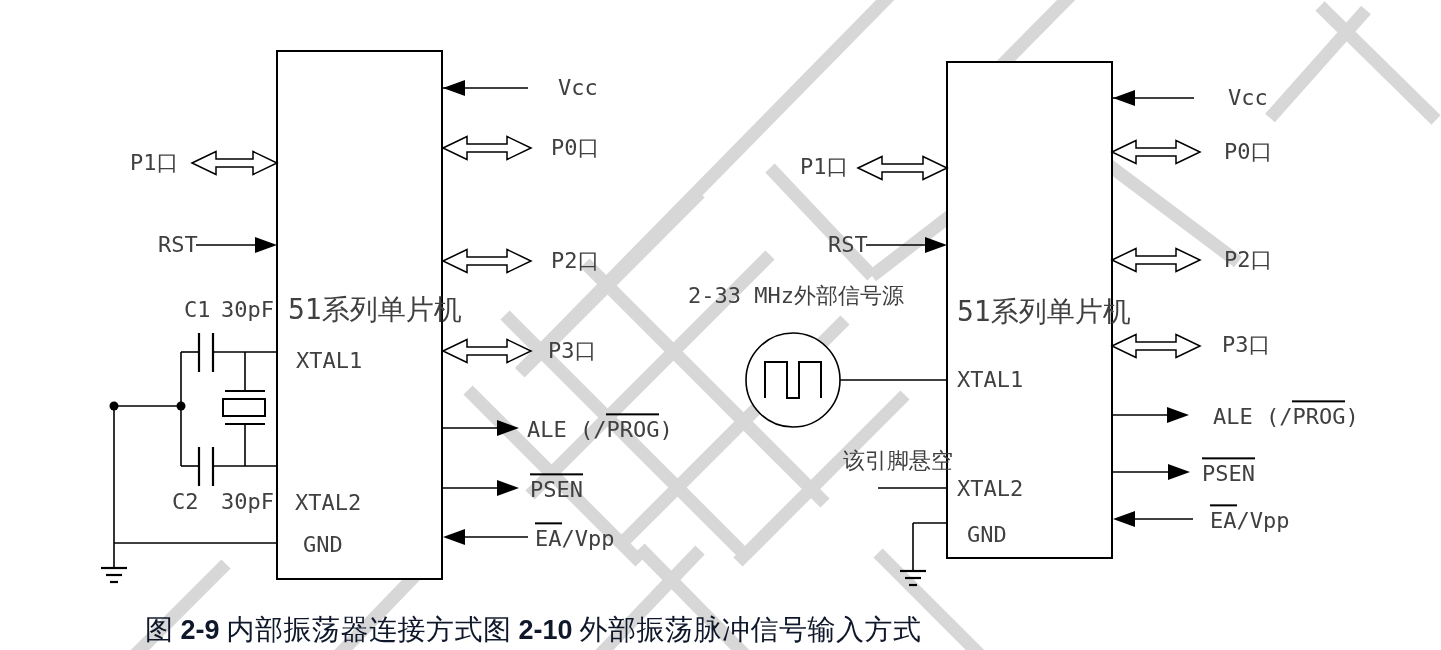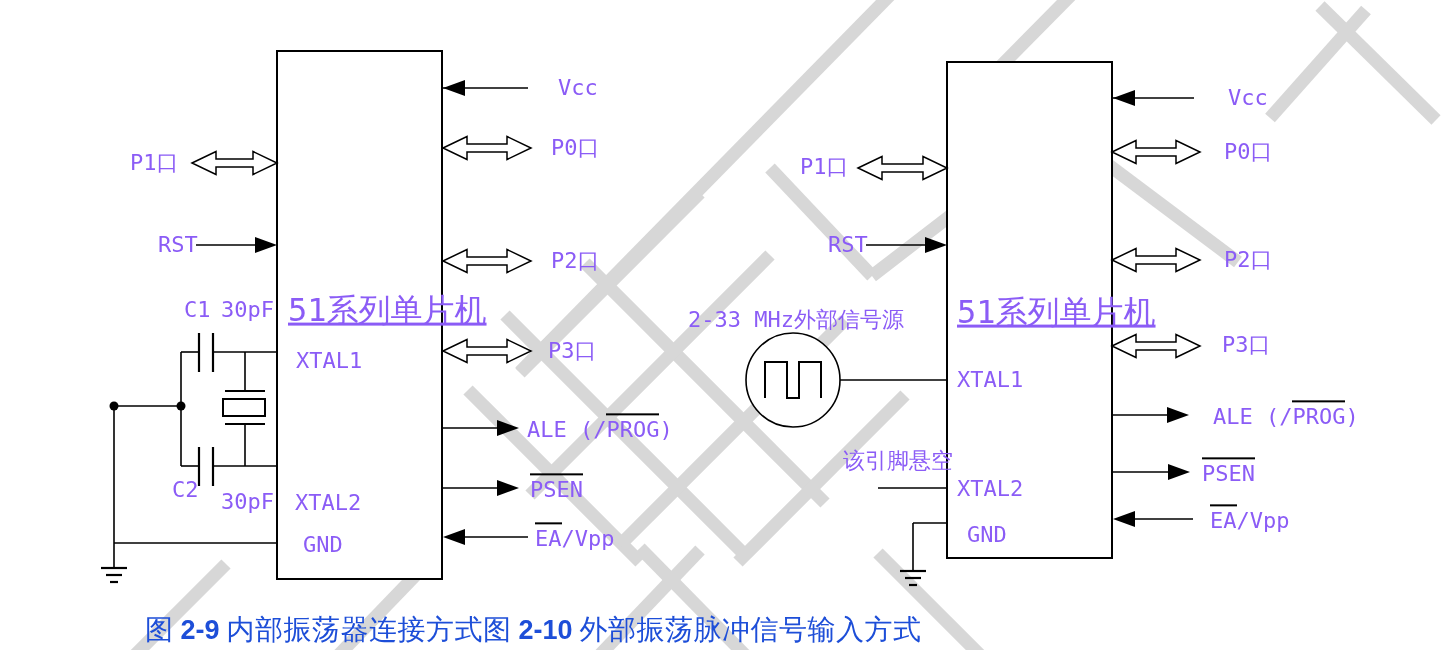--- a/index.html
+++ b/index.html
@@ -1,24 +1,24 @@
 <!DOCTYPE html>
 <html><head>
 <meta charset="utf-8">
 <style>
   html,body{margin:0;padding:0;background:#ffffff;}
   #stage{position:relative;width:1441px;height:650px;background:#ffffff;overflow:hidden;
          font-family:"DejaVu Sans Mono","DejaVu Sans",monospace;}
   #stage svg{position:absolute;left:0;top:0;}
-  .lbl{position:absolute;transform:translateY(-50%);white-space:nowrap;color:#8b5cf6;
+  .lbl{position:absolute;transform:translateY(-50%);white-space:nowrap;color:#404040;
        font-size:22px;line-height:1.15;z-index:5;text-align:right;}
-  .chiplbl{font-size:32px;text-decoration:underline;}
+  .chiplbl{font-size:28px;}
   .cap-row{display:flex;align-items:baseline;}
   .ov{display:inline-block;border-top:2px solid #000;padding-top:2px;}
-  #caption{position:absolute;left:145px;top:611px;white-space:nowrap;z-index:5;color:#1d4ed8;
+  #caption{position:absolute;left:145px;top:611px;white-space:nowrap;z-index:5;color:#0f172a;
            font-family:"Liberation Serif","DejaVu Serif",serif;font-size:28px;letter-spacing:0.5px;}
   .cap-num{font-family:"Liberation Sans","DejaVu Sans",sans-serif;font-weight:bold;
            font-size:27px;margin:0 7px;letter-spacing:0;}
 </style>
 </head>
 <body>
 
 <div id="stage">
 
 <svg width="1441" height="650" viewBox="0 0 1441 650">
@@ -150,21 +150,21 @@
     <path d="M1112 152 L1136 140.5 L1136 148 L1176 148 L1176 140.5 L1200 152 L1176 163.5 L1176 156 L1136 156 L1136 163.5 Z"></path>
     <path d="M1112 260 L1136 248.5 L1136 256 L1176 256 L1176 248.5 L1200 260 L1176 271.5 L1176 264 L1136 264 L1136 271.5 Z"></path>
     <path d="M1112 346 L1136 334.5 L1136 342 L1176 342 L1176 334.5 L1200 346 L1176 357.5 L1176 350 L1136 350 L1136 357.5 Z"></path>
   </g>
 </svg>
 
   <div class="lbl" style="left:130px;top:163px">P1口</div>
   <div class="lbl" style="left:158px;top:245px">RST</div>
   <div class="lbl" style="left:184px;top:310px">C1</div>
   <div class="lbl" style="left:221px;top:310px">30pF</div>
-  <div class="lbl" style="left:172px;top:490px">C2</div>
+  <div class="lbl" style="left:172px;top:502px">C2</div>
   <div class="lbl" style="left:221px;top:502px">30pF</div>
   <div class="lbl chiplbl" style="left:288px;top:310px">51系列单片机</div>
   <div class="lbl" style="left:296px;top:361px">XTAL1</div>
   <div class="lbl" style="left:295px;top:503px">XTAL2</div>
   <div class="lbl" style="left:303px;top:545px">GND</div>
   <div class="lbl" style="left:558px;top:88px">Vcc</div>
   <div class="lbl" style="left:551px;top:148px">P0口</div>
   <div class="lbl" style="left:551px;top:261px">P2口</div>
   <div class="lbl" style="left:548px;top:351px">P3口</div>
   <div class="lbl cap-row" style="left:527px;top:428px">
@@ -175,21 +175,21 @@
   <div class="lbl cap-row" style="left:530px;top:488px">
     <span class="ov">PSEN</span>
   </div>
   <div class="lbl cap-row" style="left:535px;top:537px">
     <span class="ov">EA</span>
       <span>/Vpp</span>
   </div>
 
   <div class="lbl" style="left:800px;top:167px">P1口</div>
   <div class="lbl" style="left:828px;top:245px">RST</div>
-  <div class="lbl" style="left:688px;top:320px">2-33 MHz外部信号源</div>
+  <div class="lbl" style="left:688px;top:296px">2-33 MHz外部信号源</div>
   <div class="lbl" style="left:843px;top:461px">该引脚悬空</div>
   <div class="lbl chiplbl" style="left:957px;top:312px">51系列单片机</div>
   <div class="lbl" style="left:957px;top:380px">XTAL1</div>
   <div class="lbl" style="left:957px;top:489px">XTAL2</div>
   <div class="lbl" style="left:967px;top:535px">GND</div>
   <div class="lbl" style="left:1228px;top:98px">Vcc</div>
   <div class="lbl" style="left:1224px;top:152px">P0口</div>
   <div class="lbl" style="left:1224px;top:260px">P2口</div>
   <div class="lbl" style="left:1222px;top:345px">P3口</div>
   <div class="lbl cap-row" style="left:1213px;top:415px">

